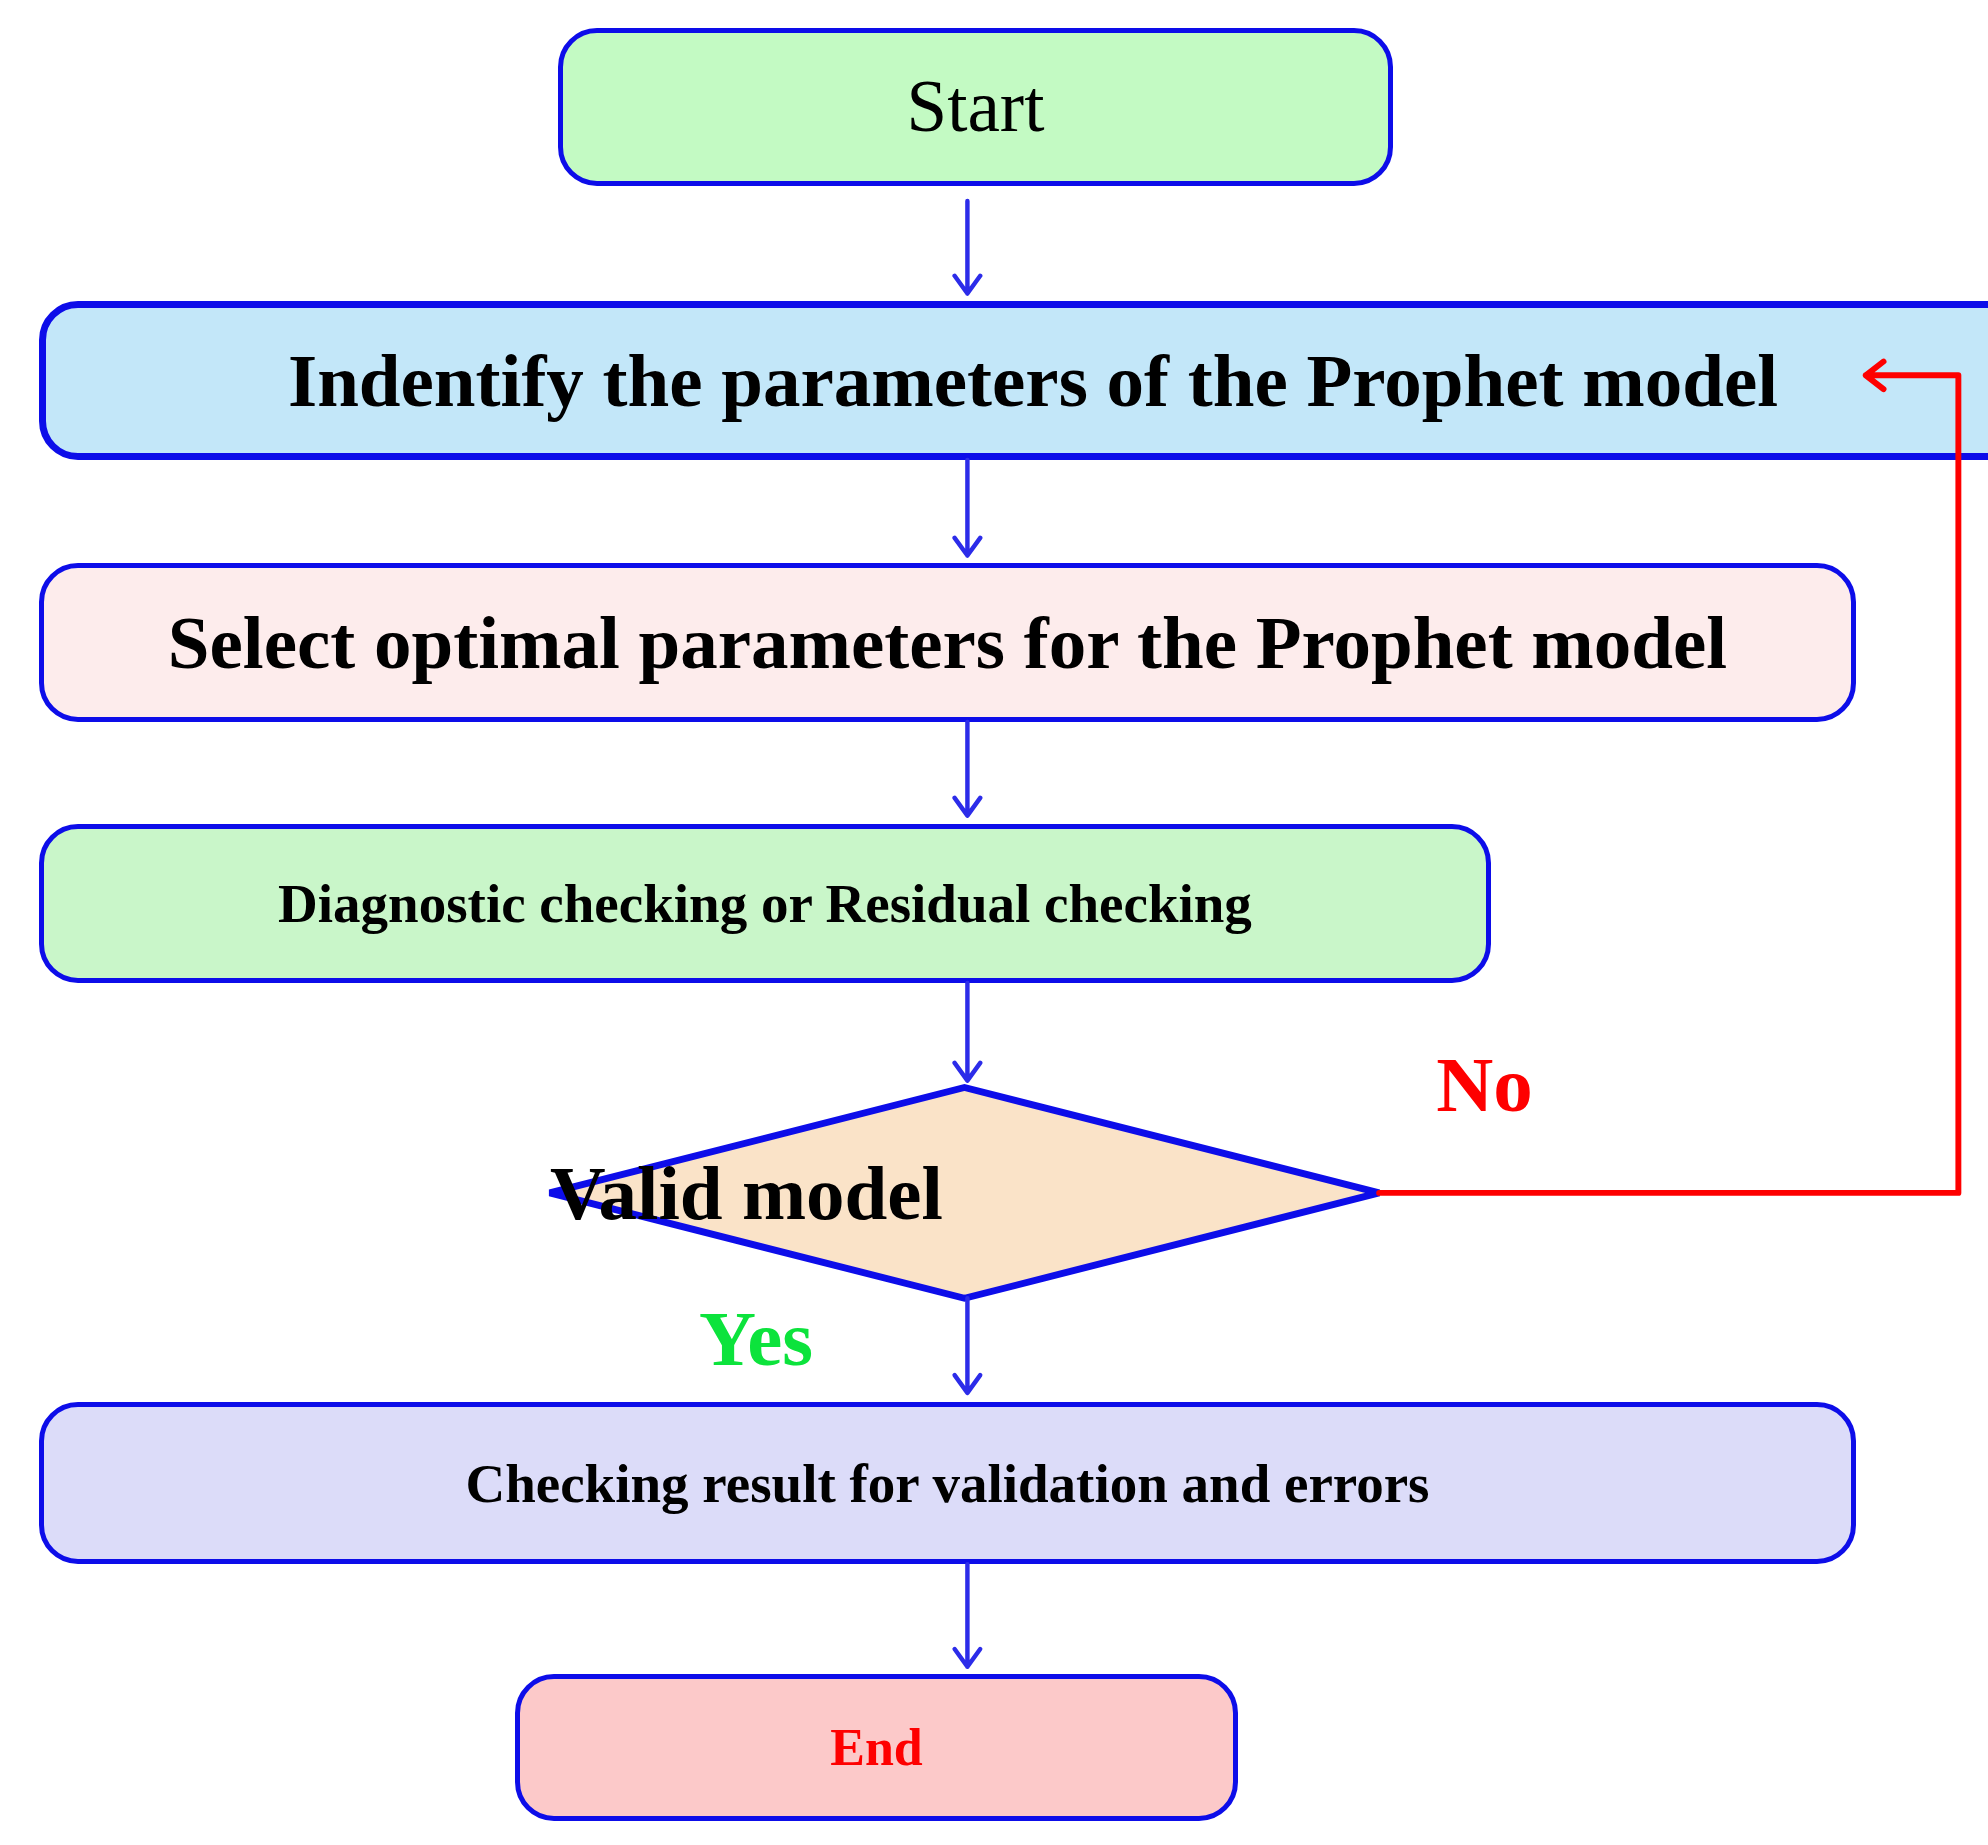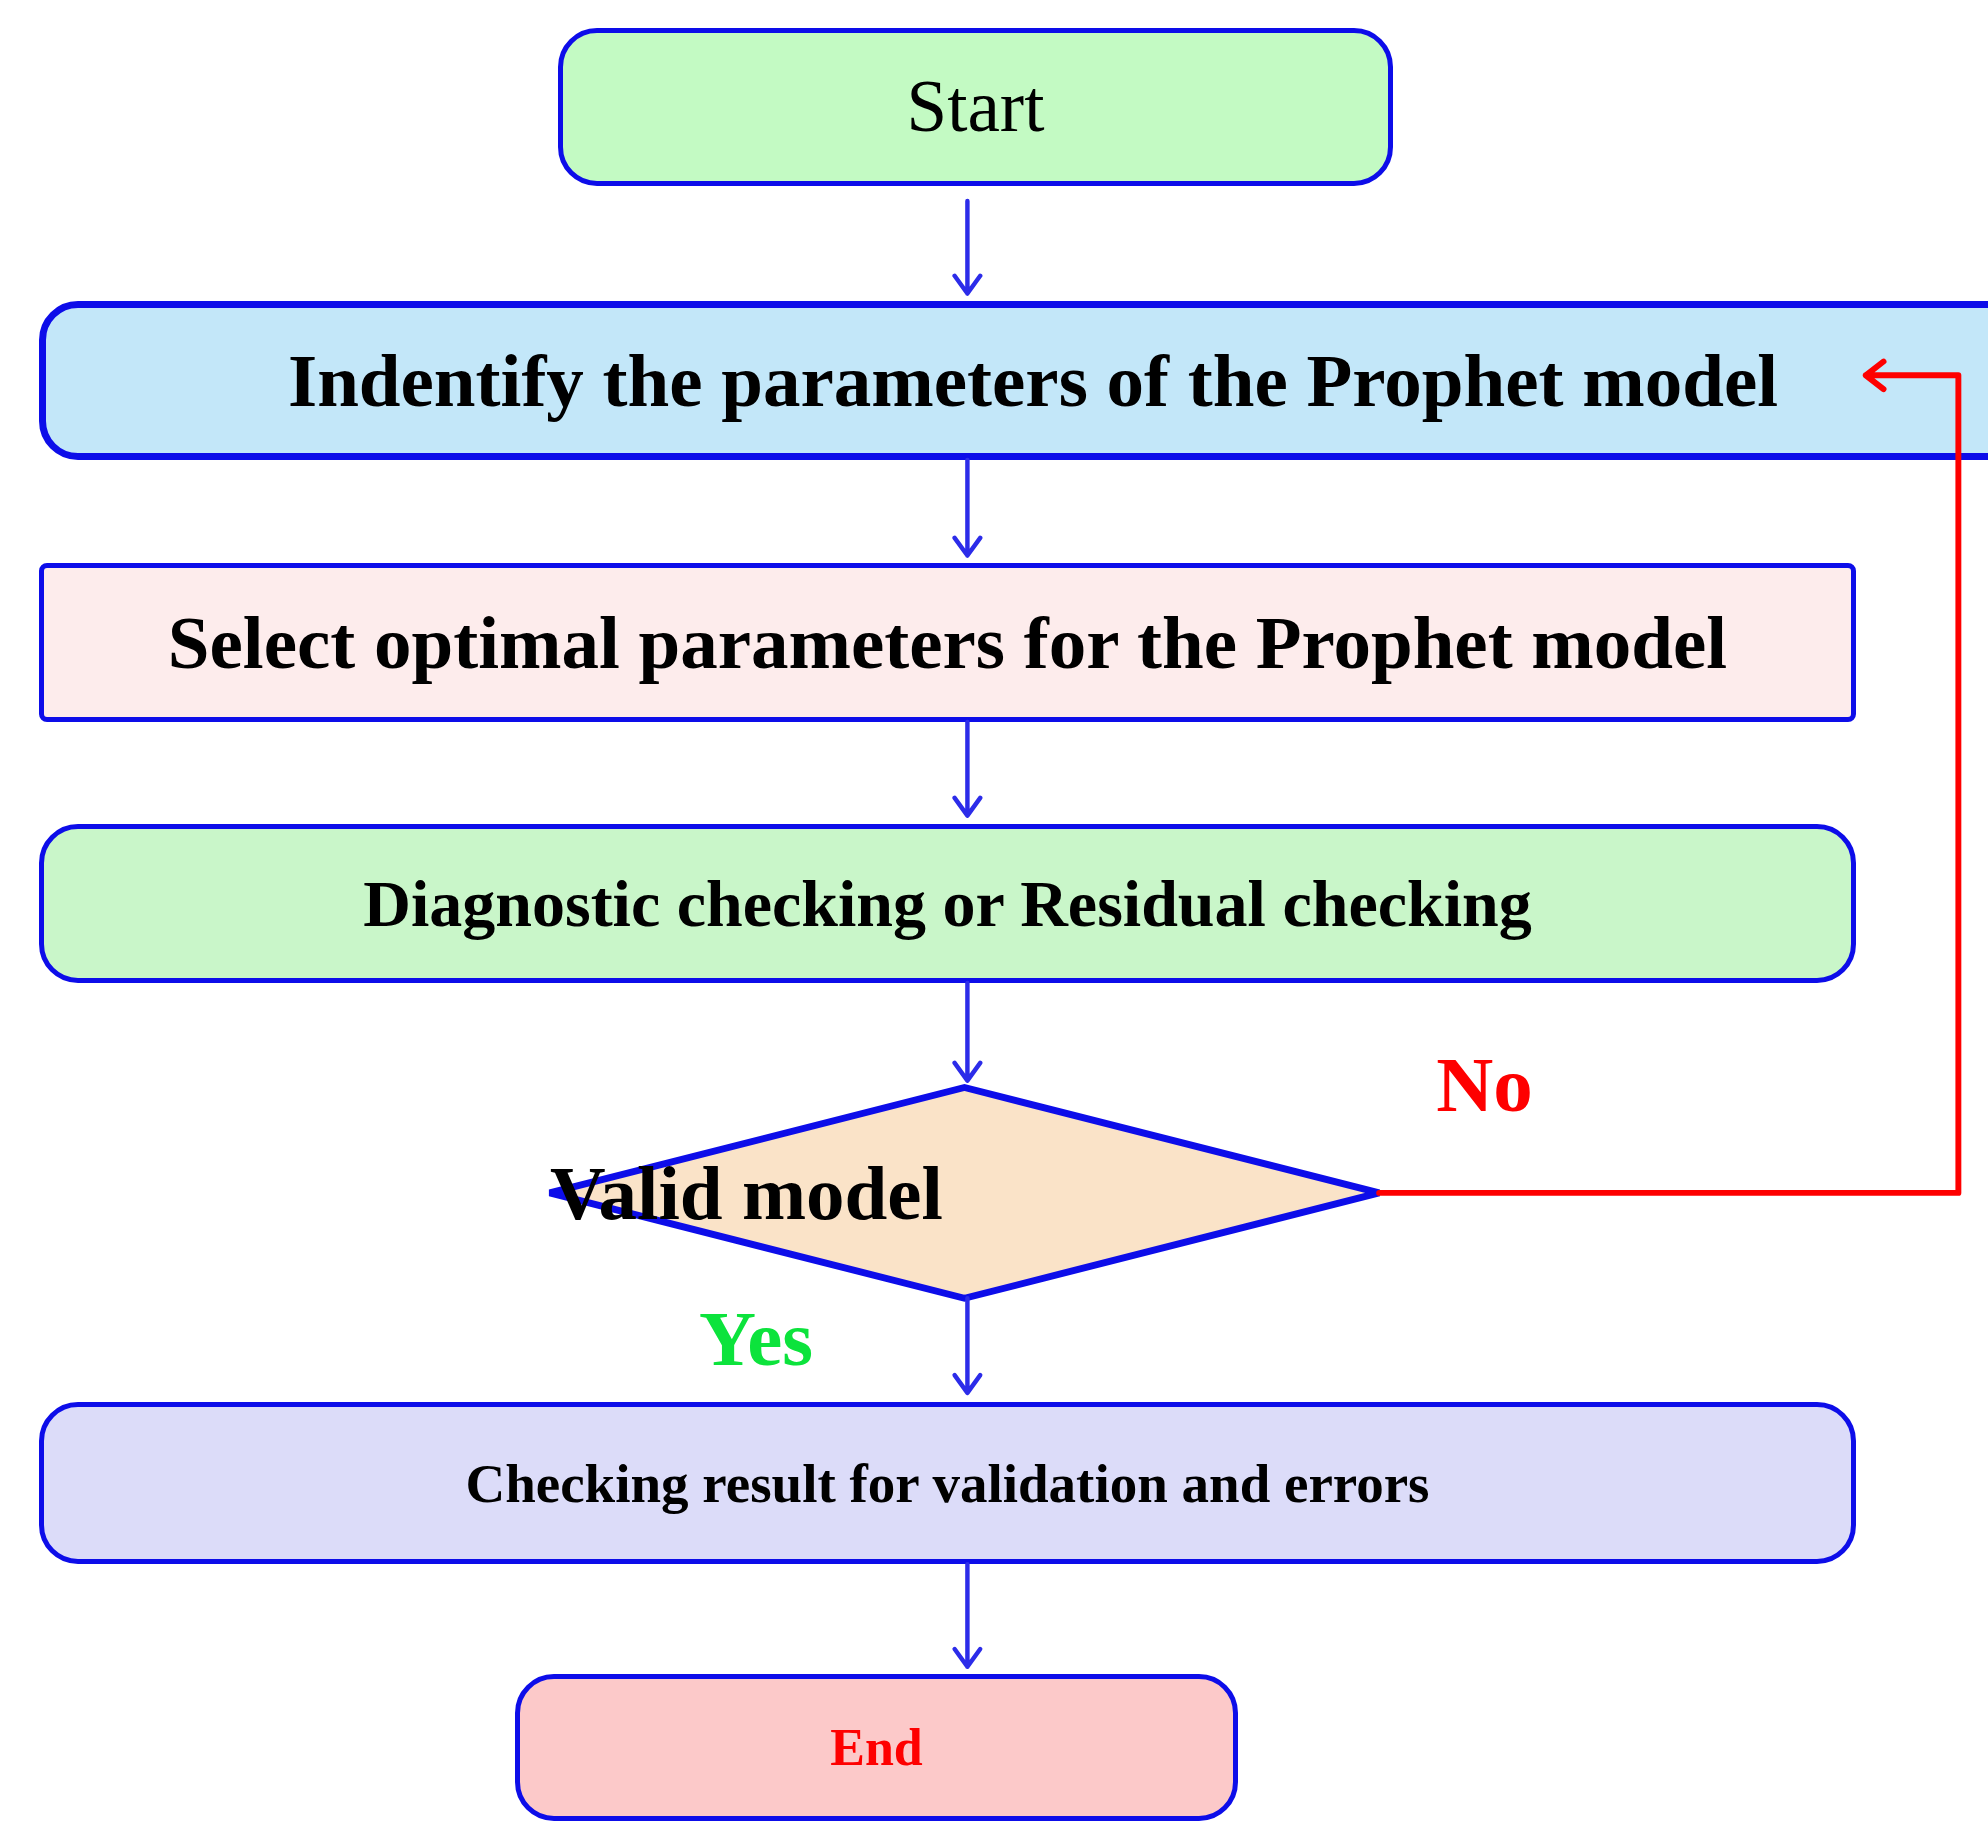--- a/index.html
+++ b/index.html
@@ -12,22 +12,22 @@
   }
   .node {
     position:absolute; box-sizing:border-box;
     display:flex; align-items:center; justify-content:center;
     white-space:nowrap; color:#000000; text-align:center;
     border:5.9px solid var(--border_blue); border-radius:39px;
     z-index:2;
   }
   .n-start      { left:558px;  top:28px;   width:835px;  height:158px; background:var(--start_fill);      font-size:73px; }
   .n-identify   { left:39px;   top:301px;  width:1988px; height:159px; background:var(--identify_fill);   font-size:75px; font-weight:bold; border-width:7.9px; }
-  .n-select     { left:39px;   top:563px;  width:1817px; height:159px; background:var(--select_fill);     font-size:75px; font-weight:bold;border-radius:8px; }
-  .n-diagnostic { left:39px;   top:824px;  width:1817px; height:159px; background:var(--diagnostic_fill); font-size:66px; font-weight:bold; }
+  .n-select     { left:39px;   top:563px;  width:1817px; height:159px; background:var(--select_fill);     font-size:75px; font-weight:bold; }
+  .n-diagnostic { left:39px;   top:824px;  width:1452px; height:159px; background:var(--diagnostic_fill); font-size:55px; font-weight:bold; }
   .n-checking   { left:39px;   top:1402px; width:1817px; height:162px; background:var(--checking_fill);   font-size:55px; font-weight:bold; }
   .n-end        { left:515px;  top:1674px; width:723px;  height:147px; background:var(--end_fill);        font-size:52px; font-weight:bold; color:var(--no_red); }
   .lbl-decision {
     position:absolute; left:550px; top:1088px; width:829px; height:210px;
     display:flex; align-items:center; justify-content:flex-start;
     font-size:77px; font-weight:bold; color:#000; z-index:3;
   }
   .lbl-yes {
     position:absolute; left:616px; top:1294px; width:197px; text-align:right;
     font-size:79px; font-weight:bold; color:var(--yes_green); z-index:3;

